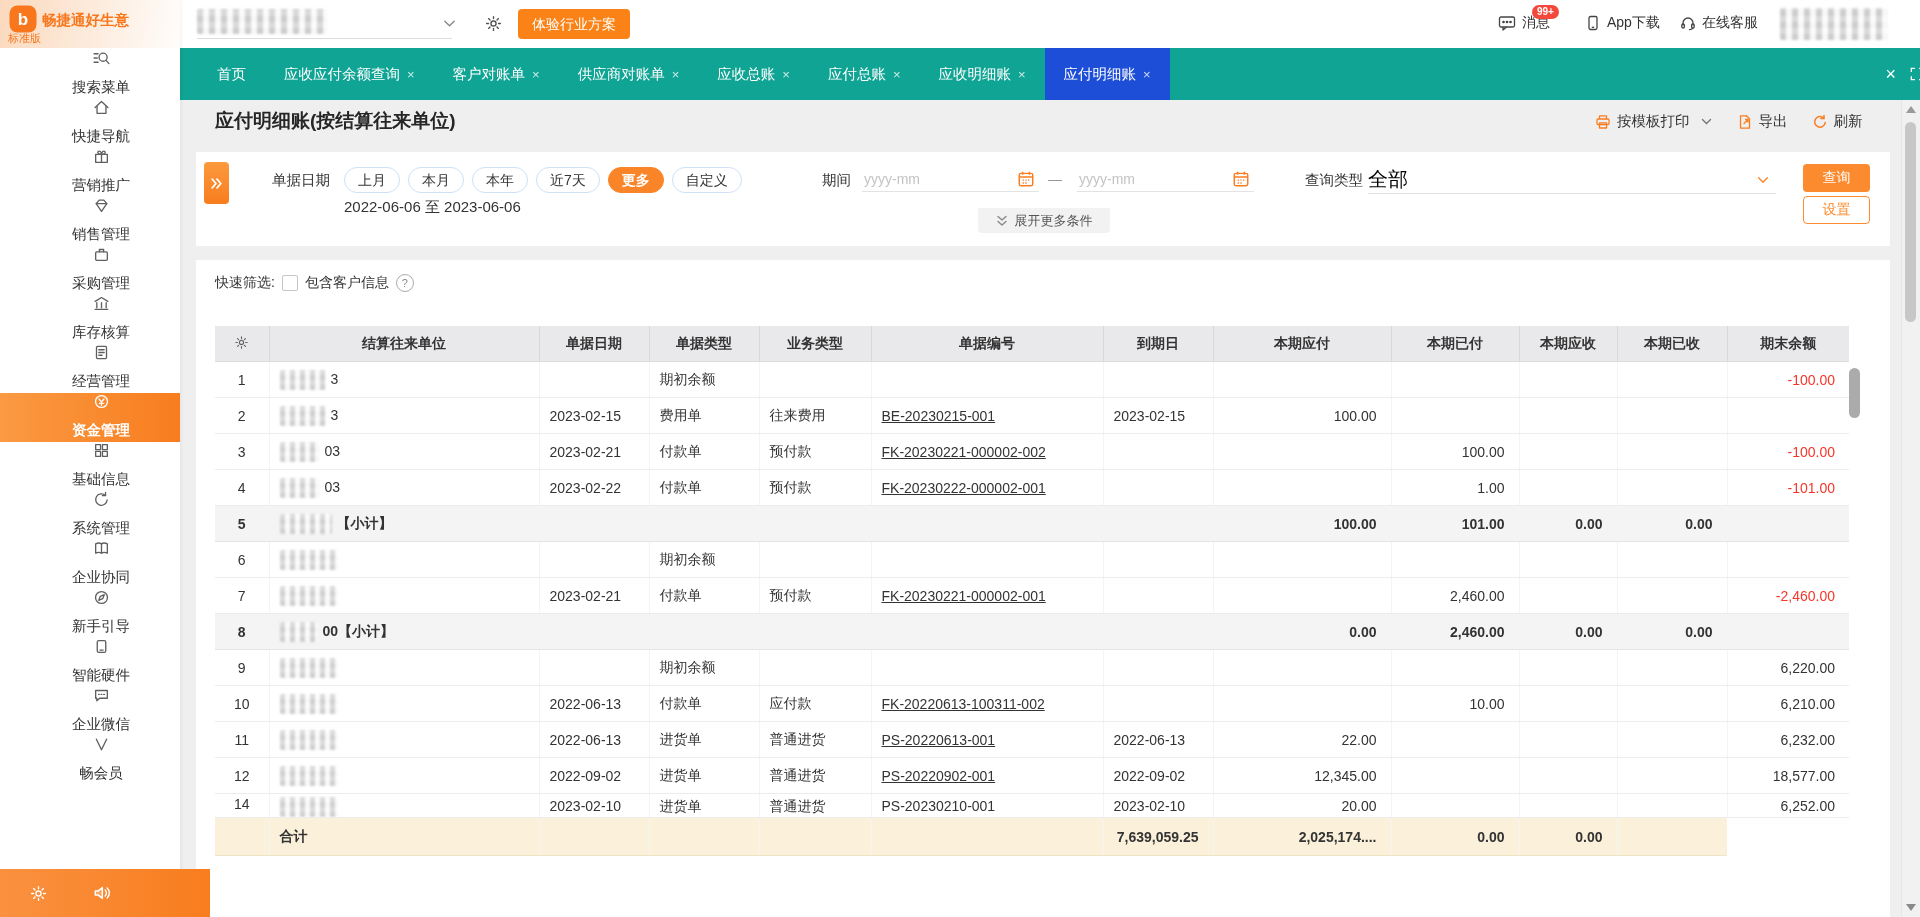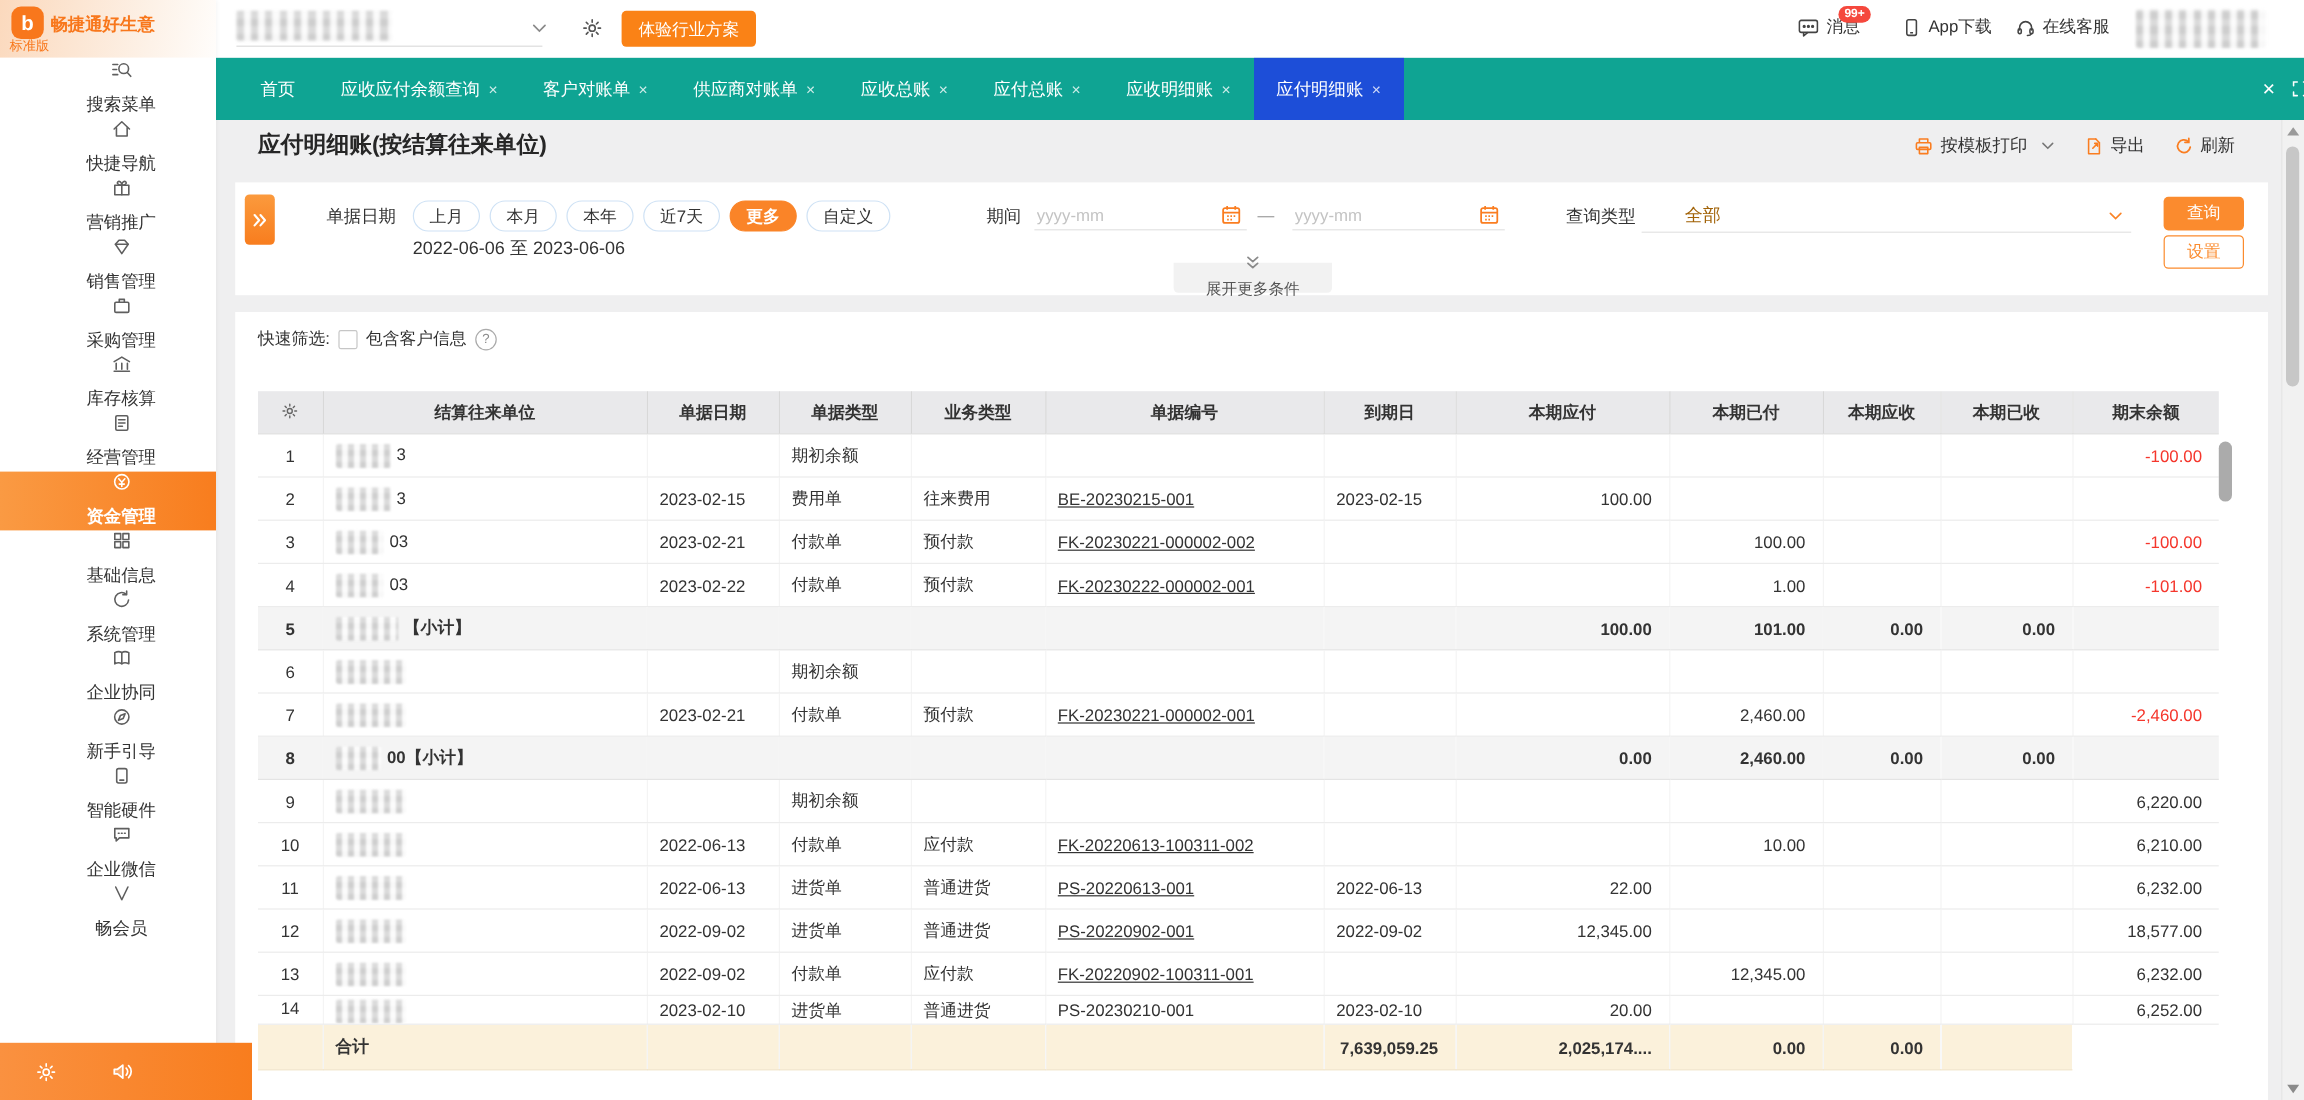--- a/index.html
+++ b/index.html
@@ -54,25 +54,25 @@
   .pills{position:absolute;left:148px;top:15px;display:flex;gap:8px;}
   .pill{height:26px;padding:0 13px;border:1px solid #cfe2f5;border-radius:14px;background:#fff;font-size:14px;color:#333;cursor:pointer;line-height:24px;white-space:nowrap;}
   .pill-more{background:#fa8428;border-color:#fa8428;color:#fff;font-weight:bold;}
   .date-range-text{position:absolute;left:148px;top:46px;font-size:15px;color:#333;}
   .input-wrap{position:absolute;top:14px;width:177px;height:28px;}
   .uline{width:100%;height:26px;border:none;border-bottom:1px solid #e3e3e3;outline:none;background:transparent;font-size:14px;color:#333;padding:0 28px 0 2px;box-sizing:border-box;font-family:inherit;}
   .uline::placeholder{color:#c3c3c3;}
   .cal-ic{position:absolute;right:4px;top:4px;color:#fa7d20;cursor:pointer;}
   .dash{position:absolute;left:852px;top:19px;color:#999;}
   .qtype-select{position:absolute;left:1172px;top:14px;width:408px;height:27px;border-bottom:1px solid #e3e3e3;display:flex;align-items:center;justify-content:space-between;cursor:pointer;}
-  .qtype-val{font-size:15px;color:#a16207;margin-left:36px;}
+  .qtype-val{font-size:20px;color:#000000;}
   .qtype-select .ic{color:#fa8428;margin-right:6px;}
   .btn-search{position:absolute;left:1607px;top:12px;width:67px;height:28px;background:#fb8b2e;border:none;border-radius:4px;color:#fff;font-size:14px;cursor:pointer;font-family:inherit;}
   .btn-settings{position:absolute;left:1607px;top:44px;width:67px;height:28px;background:#fff;border:1px solid #fb8b2e;border-radius:4px;color:#fb8b2e;font-size:14px;cursor:pointer;box-sizing:border-box;font-family:inherit;}
-  .expand-bar{position:absolute;left:782px;top:67px;width:132px;height:25px;background:#f2f2f2;border-radius:0 0 4px 4px;display:flex;align-items:center;justify-content:center;gap:7px;font-size:13px;color:#555;cursor:pointer;flex-direction:column;}
+  .expand-bar{position:absolute;left:782px;top:56px;width:132px;height:25px;background:#f2f2f2;border-radius:0 0 4px 4px;display:flex;align-items:center;justify-content:center;gap:7px;font-size:13px;color:#555;cursor:pointer;}
   .expand-bar .ic{color:#8a8a8a;}
 
   
   .content-card{position:absolute;left:196px;top:260px;width:1694px;height:728px;background:#fff;z-index:1;}
   .quickbar{position:absolute;left:19px;top:14px;display:flex;align-items:center;gap:7px;font-size:14px;color:#333;}
   .checkbox{width:14px;height:14px;border:1px solid #c6c6c6;border-radius:2px;background:#fff;display:inline-block;cursor:pointer;}
   .help-ic{width:16px;height:16px;border:1px solid #ababab;border-radius:50%;color:#8a8a8a;font-size:11px;display:inline-flex;align-items:center;justify-content:center;cursor:pointer;}
 
   
   .grid-wrap{position:absolute;left:19px;top:66px;}
@@ -516,34 +516,20 @@
               <td>进货单</td>
               <td>普通进货</td>
               <td><span class="doc-link">PS-20220902-001</span></td>
               <td>2022-09-02</td>
               <td class="num">12,345.00</td>
               <td class="num"></td>
               <td class="num"></td>
               <td class="num"></td>
               <td class="num">18,577.00</td>
             </tr>
-            <tr>
-              <td class="center">13</td>
-              <td><span class="px-block" style="width: 58px;"></span></td>
-              <td>2022-09-02</td>
-              <td>付款单</td>
-              <td>应付款</td>
-              <td><span class="doc-link">FK-20220902-100311-001</span></td>
-              <td></td>
-              <td class="num"></td>
-              <td class="num">12,345.00</td>
-              <td class="num"></td>
-              <td class="num"></td>
-              <td class="num">6,232.00</td>
-            </tr>
             <tr class="clipped">
               <td class="center">14</td>
               <td><span class="px-block" style="width: 58px;"></span></td>
               <td>2023-02-10</td>
               <td>进货单</td>
               <td>普通进货</td>
               <td><span>PS-20230210-001</span></td>
               <td>2023-02-10</td>
               <td class="num">20.00</td>
               <td class="num"></td>

